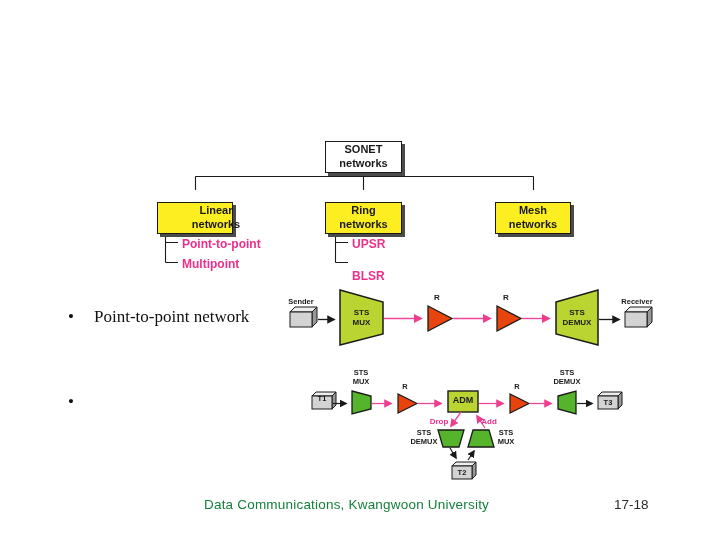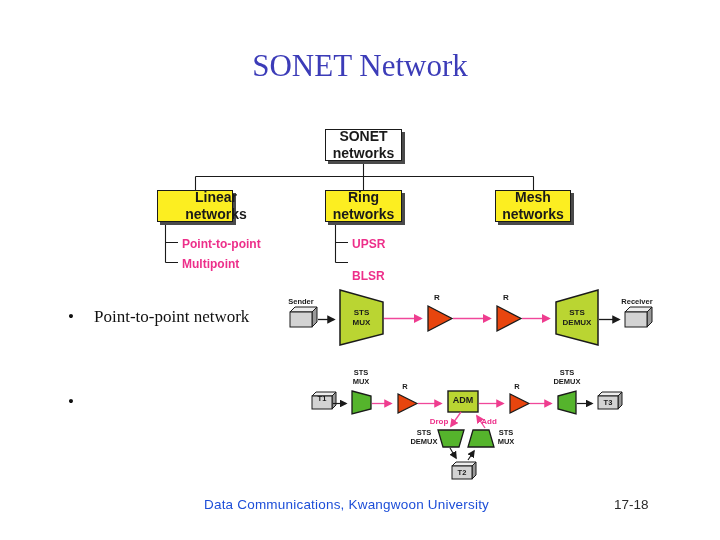--- a/index.html
+++ b/index.html
@@ -2,43 +2,42 @@
 <html><head>
 <meta charset="utf-8">
 <style>
   html,body{margin:0;padding:0;background:#888;}
   .slide{position:relative;width:720px;height:540px;background:#ffffff;overflow:hidden;
          font-family:"Liberation Sans",sans-serif;margin:0 auto;}
   .title{position:absolute;top:48px;left:0;width:720px;text-align:center;
          font-family:"Liberation Serif",serif;font-size:31px;color:#3c3cb8;}
   .t-node{position:absolute;box-sizing:border-box;border:1.4px solid #1a1a1a;
           display:flex;align-items:center;justify-content:center;text-align:center;
-          font-size:14px;line-height:1.25;font-weight:600;color:#1a1a1a;
-          white-space:pre-line;box-shadow:3px 3px 0 #4a4a4a;}
+          font-size:11px;line-height:1.25;font-weight:600;color:#1a1a1a;
+          white-space:pre-line;box-shadow:3px 3px 0 #4a4a4a;margin-top:12px;}
   .white-bg{background:#ffffff;}
   .yellow-bg{background:#fcee21;}
   .leaf-lbl{position:absolute;font-size:12px;font-weight:600;color:#ed2f8a;line-height:1.2;}
   .bullet-row{position:absolute;display:flex;color:#111;
               font-family:"Liberation Serif",serif;font-size:17px;line-height:1.1;}
   .bullet-dot{width:26px;}
   .lbl{position:absolute;font-size:7.5px;line-height:1.2;text-align:center;color:#1a1a1a;
        white-space:pre-line;font-weight:600;}
   .med{font-size:8px;}
   .pink-lbl{color:#ed2f8a;}
   .adm-lbl{font-size:9px;}
-  .footer-text{position:absolute;top:497px;left:204px;font-size:13.5px;color:#1d4ed8;letter-spacing:0.2px;}
+  .footer-text{position:absolute;top:497px;left:204px;font-size:13.5px;color:#15803d;letter-spacing:0.2px;}
   .footer-page{position:absolute;top:497px;left:614px;font-size:13.5px;color:#2a2a2a;}
   svg{position:absolute;left:0;top:0;}
 </style>
 </head>
 <body>
 
 <div class="slide">
 
-  <div class="title">SONET Network</div>
 
   <svg width="720" height="540" viewBox="0 0 720 540">
     <defs>
       <marker id="mb" viewBox="0 0 10 10" refX="8" refY="5" markerWidth="6.5" markerHeight="6.5" orient="auto-start-reverse">
         <path d="M0,0 L10,5 L0,10 z" fill="#1a1a1a"></path>
       </marker>
       <marker id="mp" viewBox="0 0 10 10" refX="8" refY="5" markerWidth="6.5" markerHeight="6.5" orient="auto-start-reverse">
         <path d="M0,0 L10,5 L0,10 z" fill="#ee3d8f"></path>
       </marker>
     </defs>

